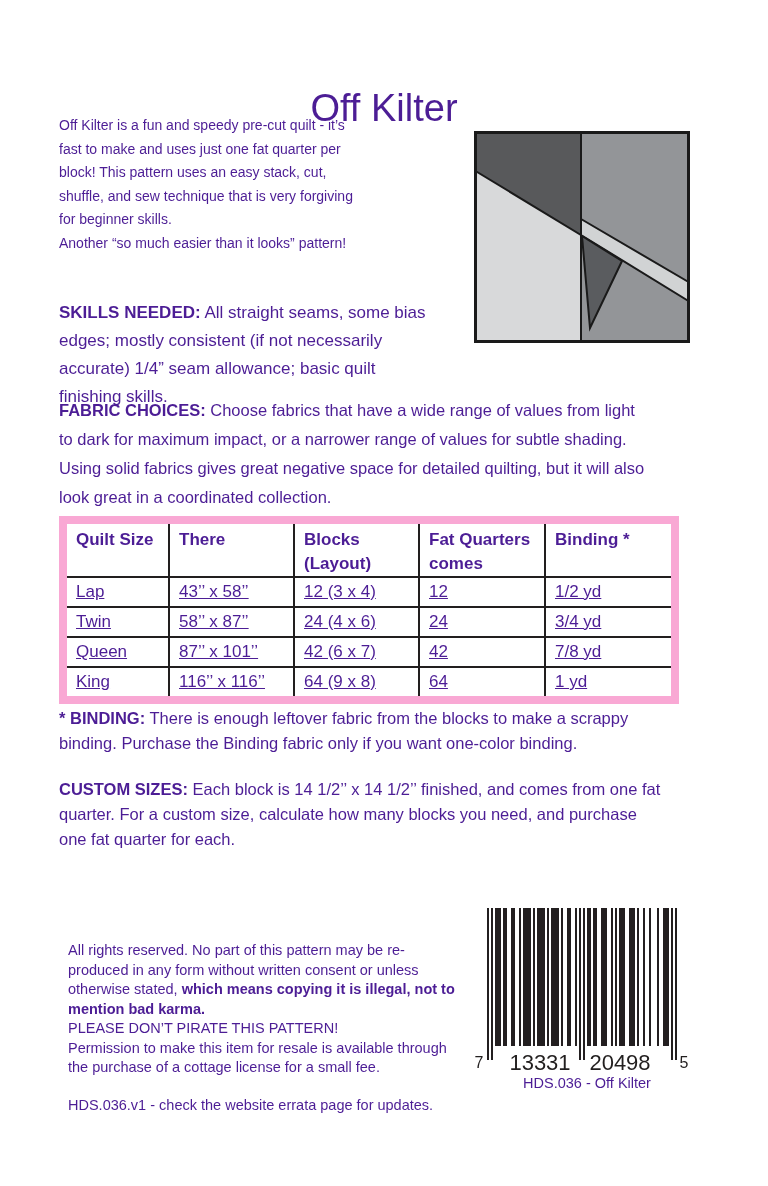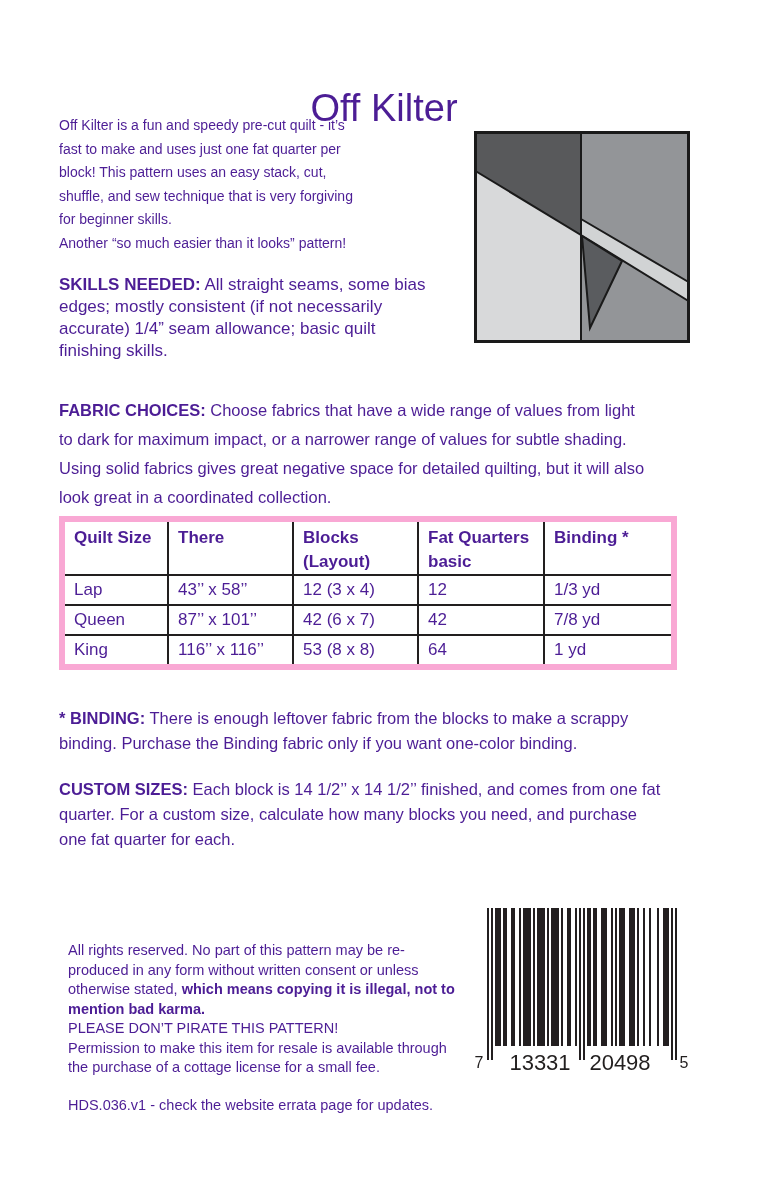--- a/index.html
+++ b/index.html
@@ -9,38 +9,38 @@
     margin:0 auto;
   }
   .pre{white-space:pre-line;}
   p{margin:0;}
   b{font-weight:bold;}
   .title{
     position:absolute;top:60px;left:0;width:768px;text-align:center;
     font-size:38px;line-height:46px;font-weight:400;
   }
   .intro{position:absolute;left:59px;top:114px;width:470px;font-size:14px;line-height:23.5px;}
-  .skills{position:absolute;left:59px;top:274px;width:470px;font-size:17px;line-height:22px;}
+  .skills{position:absolute;left:59px;top:299px;width:470px;font-size:17px;line-height:28px;}
   .fabric{position:absolute;left:59px;top:396px;width:708px;font-size:16.5px;line-height:29px;}
   .binding{position:absolute;left:59px;top:706px;width:708px;font-size:16.5px;line-height:25px;}
   .custom{position:absolute;left:59px;top:777px;width:708px;font-size:16.5px;line-height:25px;}
   .credits{position:absolute;left:68px;top:866px;width:440px;font-size:14.5px;line-height:20px;}
   .rights{position:absolute;left:68px;top:941px;width:460px;font-size:14.5px;line-height:19.5px;}
   .version{position:absolute;left:68px;top:1096px;width:470px;font-size:14.5px;line-height:18px;}
   .quilt-block{position:absolute;left:474px;top:131px;}
   .sizes-table{
     position:absolute;left:59px;top:516px;border-collapse:collapse;table-layout:fixed;
-    font-size:17px;border:6px solid #f9a8d4;
+    font-size:17px;border:8px solid #f9a8d4;
   }
   .sizes-table th,.sizes-table td{border:2px solid #221f1f;text-align:left;}
   .sizes-table th{
     font-weight:bold;vertical-align:top;padding:4px 4px 0 9px;height:48px;
     white-space:pre-line;line-height:24px;
   }
-  .sizes-table td{height:28px;padding:0 8px 0 9px;vertical-align:middle;}
+  .sizes-table td{height:28px;padding:0 8px 0 9px;vertical-align:middle;text-decoration:underline;}
   .barcode{position:absolute;left:472px;top:908px;}
   .barcode text{font-family:"Liberation Sans",sans-serif;fill:#221f1f;}
   .barcode-caption{
     position:absolute;left:472px;top:1074px;width:230px;text-align:center;
     font-size:14.5px;line-height:18px;
   }
 </style>
 </head>
 <body>
 
@@ -82,43 +82,50 @@
       <col style="width:126px">
         <col style="width:130px">
     </colgroup>
     <thead>
       <tr>
         <th>Quilt Size</th>
         <th>There</th>
         <th>Blocks
 (Layout)</th>
         <th>Fat Quarters
-basic</th>
+comes</th>
         <th>Binding *</th>
       </tr>
     </thead>
     <tbody>
         <tr>
           <td>Lap</td>
           <td>43’’ x 58’’</td>
           <td>12 (3 x 4)</td>
           <td>12</td>
-          <td>1/3 yd</td>
+          <td>1/2 yd</td>
+        </tr>
+        <tr>
+          <td>Twin</td>
+          <td>58’’ x 87’’</td>
+          <td>24 (4 x 6)</td>
+          <td>24</td>
+          <td>3/4 yd</td>
         </tr>
         <tr>
           <td>Queen</td>
           <td>87’’ x 101’’</td>
           <td>42 (6 x 7)</td>
           <td>42</td>
           <td>7/8 yd</td>
         </tr>
         <tr>
           <td>King</td>
           <td>116’’ x 116’’</td>
-          <td>53 (8 x 8)</td>
+          <td>64 (9 x 8)</td>
           <td>64</td>
           <td>1 yd</td>
         </tr>
       </tbody>
   </table>
 
   <p class="binding pre"><b>* BINDING:</b><span> There is enough leftover fabric from the blocks to make a scrappy
 binding. Purchase the Binding fabric only if you want one-color binding.</span></p>
 
   <p class="custom pre"><b>CUSTOM SIZES:</b><span> Each block is 14 1/2’’ x 14 1/2’’ finished, and comes from one fat
@@ -192,14 +199,15 @@
         <rect x="195" y="0" width="2" height="138" fill="#231f20"></rect>
         <rect x="199" y="0" width="2" height="152" fill="#231f20"></rect>
         <rect x="203" y="0" width="2" height="152" fill="#231f20"></rect>
       </g>
     <text x="7" y="160" font-size="16" text-anchor="middle">7</text>
     <text x="68" y="162" font-size="22" text-anchor="middle">13331</text>
     <text x="148" y="162" font-size="22" text-anchor="middle">20498</text>
     <text x="212" y="160" font-size="16" text-anchor="middle">5</text>
   </svg>
 
+  <div class="barcode-caption">HDS.036 - Off Kilter</div>
 
 </div>
 
 </body></html>

